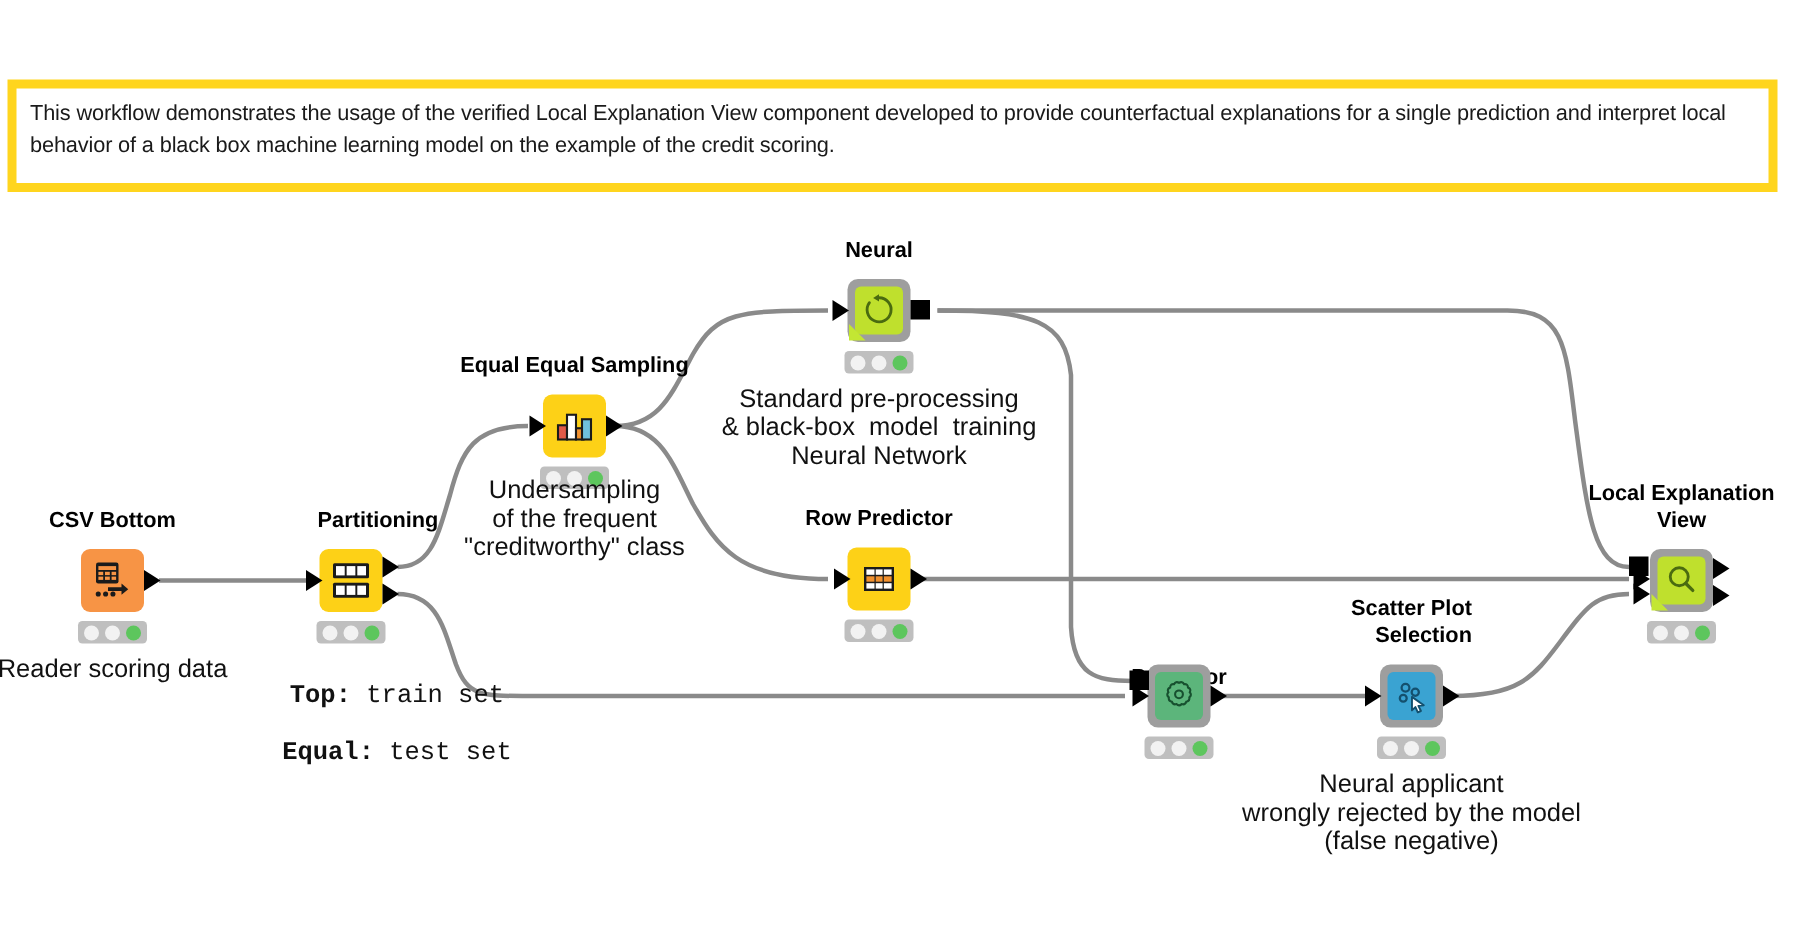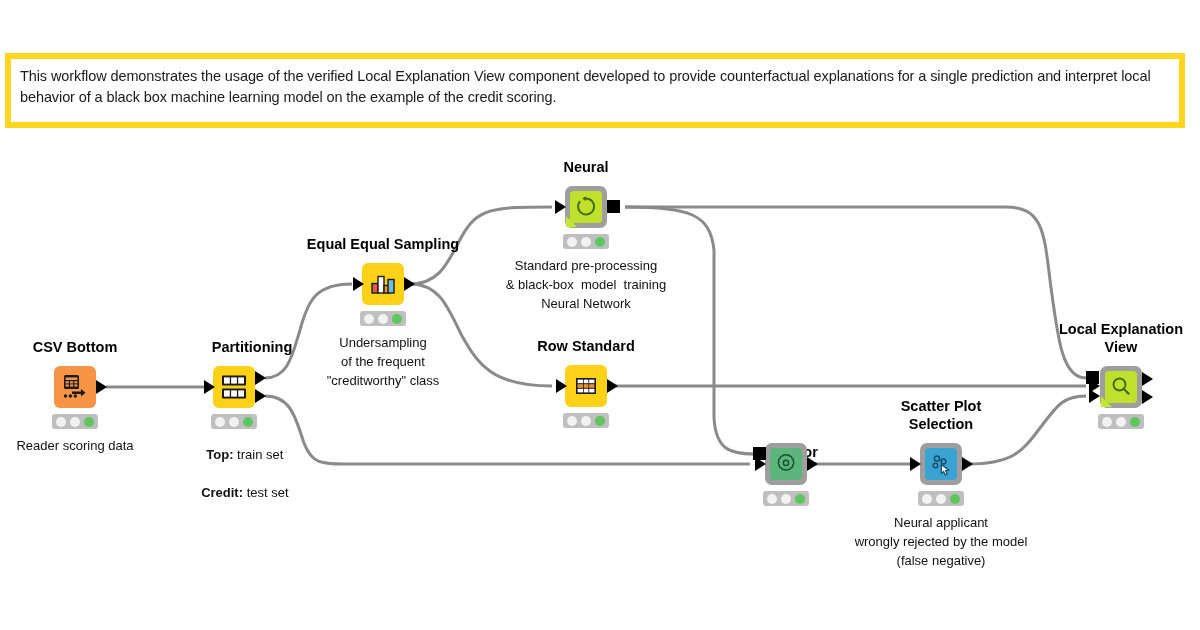--- a/index.html
+++ b/index.html
@@ -69,21 +69,21 @@
     font-weight: bold;
     line-height: 18px;
     color: #000;
   }
   .node-desc {
     position: absolute;
     left: 50%;
     transform: translateX(-50%);
     white-space: pre;
     text-align: center;
-    font-size: 13px;
+    font-size: 17px;
     line-height: 19px;
     color: #111;
   }
   .node-desc b { font-weight: bold; }
   
   .body {
     position: absolute;
     left: 50%;
     top: 0;
     transform: translateX(-50%);
@@ -244,23 +244,23 @@
       </div>
     </div>
     <div class="port-tri" style="left:-30px; top:14px;"></div>
     <div class="port-tri" style="left:21px; top:5px;"></div>
     <div class="port-tri" style="left:21px; top:23px;"></div>
     <div class="status">
       <span class="led"></span>
       <span class="led"></span>
       <span class="led on"></span>
     </div>
-    <div class="node-desc" style="top:60px;">
+    <div class="node-desc" style="top:70px;font-family:Liberation Mono, monospace;">
       <span><b>Top:</b> train set</span><br>
-      <span><b>Credit:</b> test set</span>
+      <span><b>Equal:</b> test set</span>
     </div>
   </div>
 
   <div class="node" style="left:383px; top:263px;">
     <div class="node-title" style="top:-28px;">Equal Equal Sampling</div>
     <div class="body native-yellow">
       <div class="icon-wrap">
         <svg width="30" height="30" viewBox="0 0 30 30">
           <rect x="4" y="14.5" width="6" height="9.5" fill="#E25A48" stroke="#1b1b1b" stroke-width="1.4"></rect>
           <rect x="10" y="7.5" width="6" height="16.5" fill="#ffffff" stroke="#1b1b1b" stroke-width="1.4"></rect>
@@ -269,21 +269,21 @@
         </svg>
       </div>
     </div>
     <div class="port-tri" style="left:-30px; top:14px;"></div>
     <div class="port-tri" style="left:21px; top:14px;"></div>
     <div class="status">
       <span class="led"></span>
       <span class="led"></span>
       <span class="led on"></span>
     </div>
-    <div class="node-desc" style="top:70px;">Undersampling
+    <div class="node-desc" style="top:54px;">Undersampling
 of the frequent
 "creditworthy" class</div>
   </div>
 
   <div class="node" style="left:586px; top:186px;">
     <div class="node-title" style="top:-28px;">Neural</div>
     <div class="body component">
       <div class="inner green-light">
         <div class="icon-wrap">
           <svg width="26" height="26" viewBox="0 0 26 26">
@@ -300,21 +300,21 @@
       <span class="led"></span>
       <span class="led"></span>
       <span class="led on"></span>
     </div>
     <div class="node-desc" style="top:70px;">Standard pre-processing
 &amp; black-box  model  training
 Neural Network</div>
   </div>
 
   <div class="node" style="left:586px; top:365px;">
-    <div class="node-title" style="top:-28px;">Row Standard</div>
+    <div class="node-title" style="top:-28px;">Row Predictor</div>
     <div class="body native-yellow">
       <div class="icon-wrap">
         <svg width="30" height="30" viewBox="0 0 30 30">
           <rect x="5" y="7" width="20" height="16" fill="#1b1b1b"></rect>
           <rect x="6.6" y="8.6" width="5.4" height="3.6" fill="#fff"></rect>
           <rect x="12.8" y="8.6" width="4.6" height="3.6" fill="#fff"></rect>
           <rect x="18.2" y="8.6" width="5.2" height="3.6" fill="#fff"></rect>
           <rect x="6.6" y="13.2" width="5.4" height="3.6" fill="#F1912F"></rect>
           <rect x="12.8" y="13.2" width="4.6" height="3.6" fill="#F1912F"></rect>
           <rect x="18.2" y="13.2" width="5.2" height="3.6" fill="#F1912F"></rect>
@@ -353,21 +353,21 @@
     <div class="port-tri" style="left:-31px; top:14px;"></div>
     <div class="port-tri" style="left:21px; top:14px;"></div>
     <div class="status">
       <span class="led"></span>
       <span class="led"></span>
       <span class="led on"></span>
     </div>
   </div>
 
   <div class="node" style="left:941px; top:443px;">
-    <div class="node-title" style="top:-46px;">Scatter Plot
+    <div class="node-title" style="top:-46px;text-align:right;">Scatter Plot
 Selection</div>
     <div class="body component">
       <div class="inner blue">
         <div class="icon-wrap">
           <svg width="26" height="26" viewBox="0 0 26 26">
             <circle cx="9" cy="7.5" r="2.6" fill="none" stroke="#14506e" stroke-width="1.5"></circle>
             <circle cx="15.5" cy="10.5" r="2.4" fill="none" stroke="#14506e" stroke-width="1.5"></circle>
             <circle cx="7.5" cy="14.5" r="2.3" fill="none" stroke="#14506e" stroke-width="1.5"></circle>
             <path d="M 13.3 13.6 L 21.2 19.2 L 17.6 19.6 L 19.3 23 L 17.2 23.9 L 15.6 20.4 L 13.3 22.6 Z" fill="#ffffff" stroke="#14506e" stroke-width="1.3" stroke-linejoin="round"></path>
           </svg>

